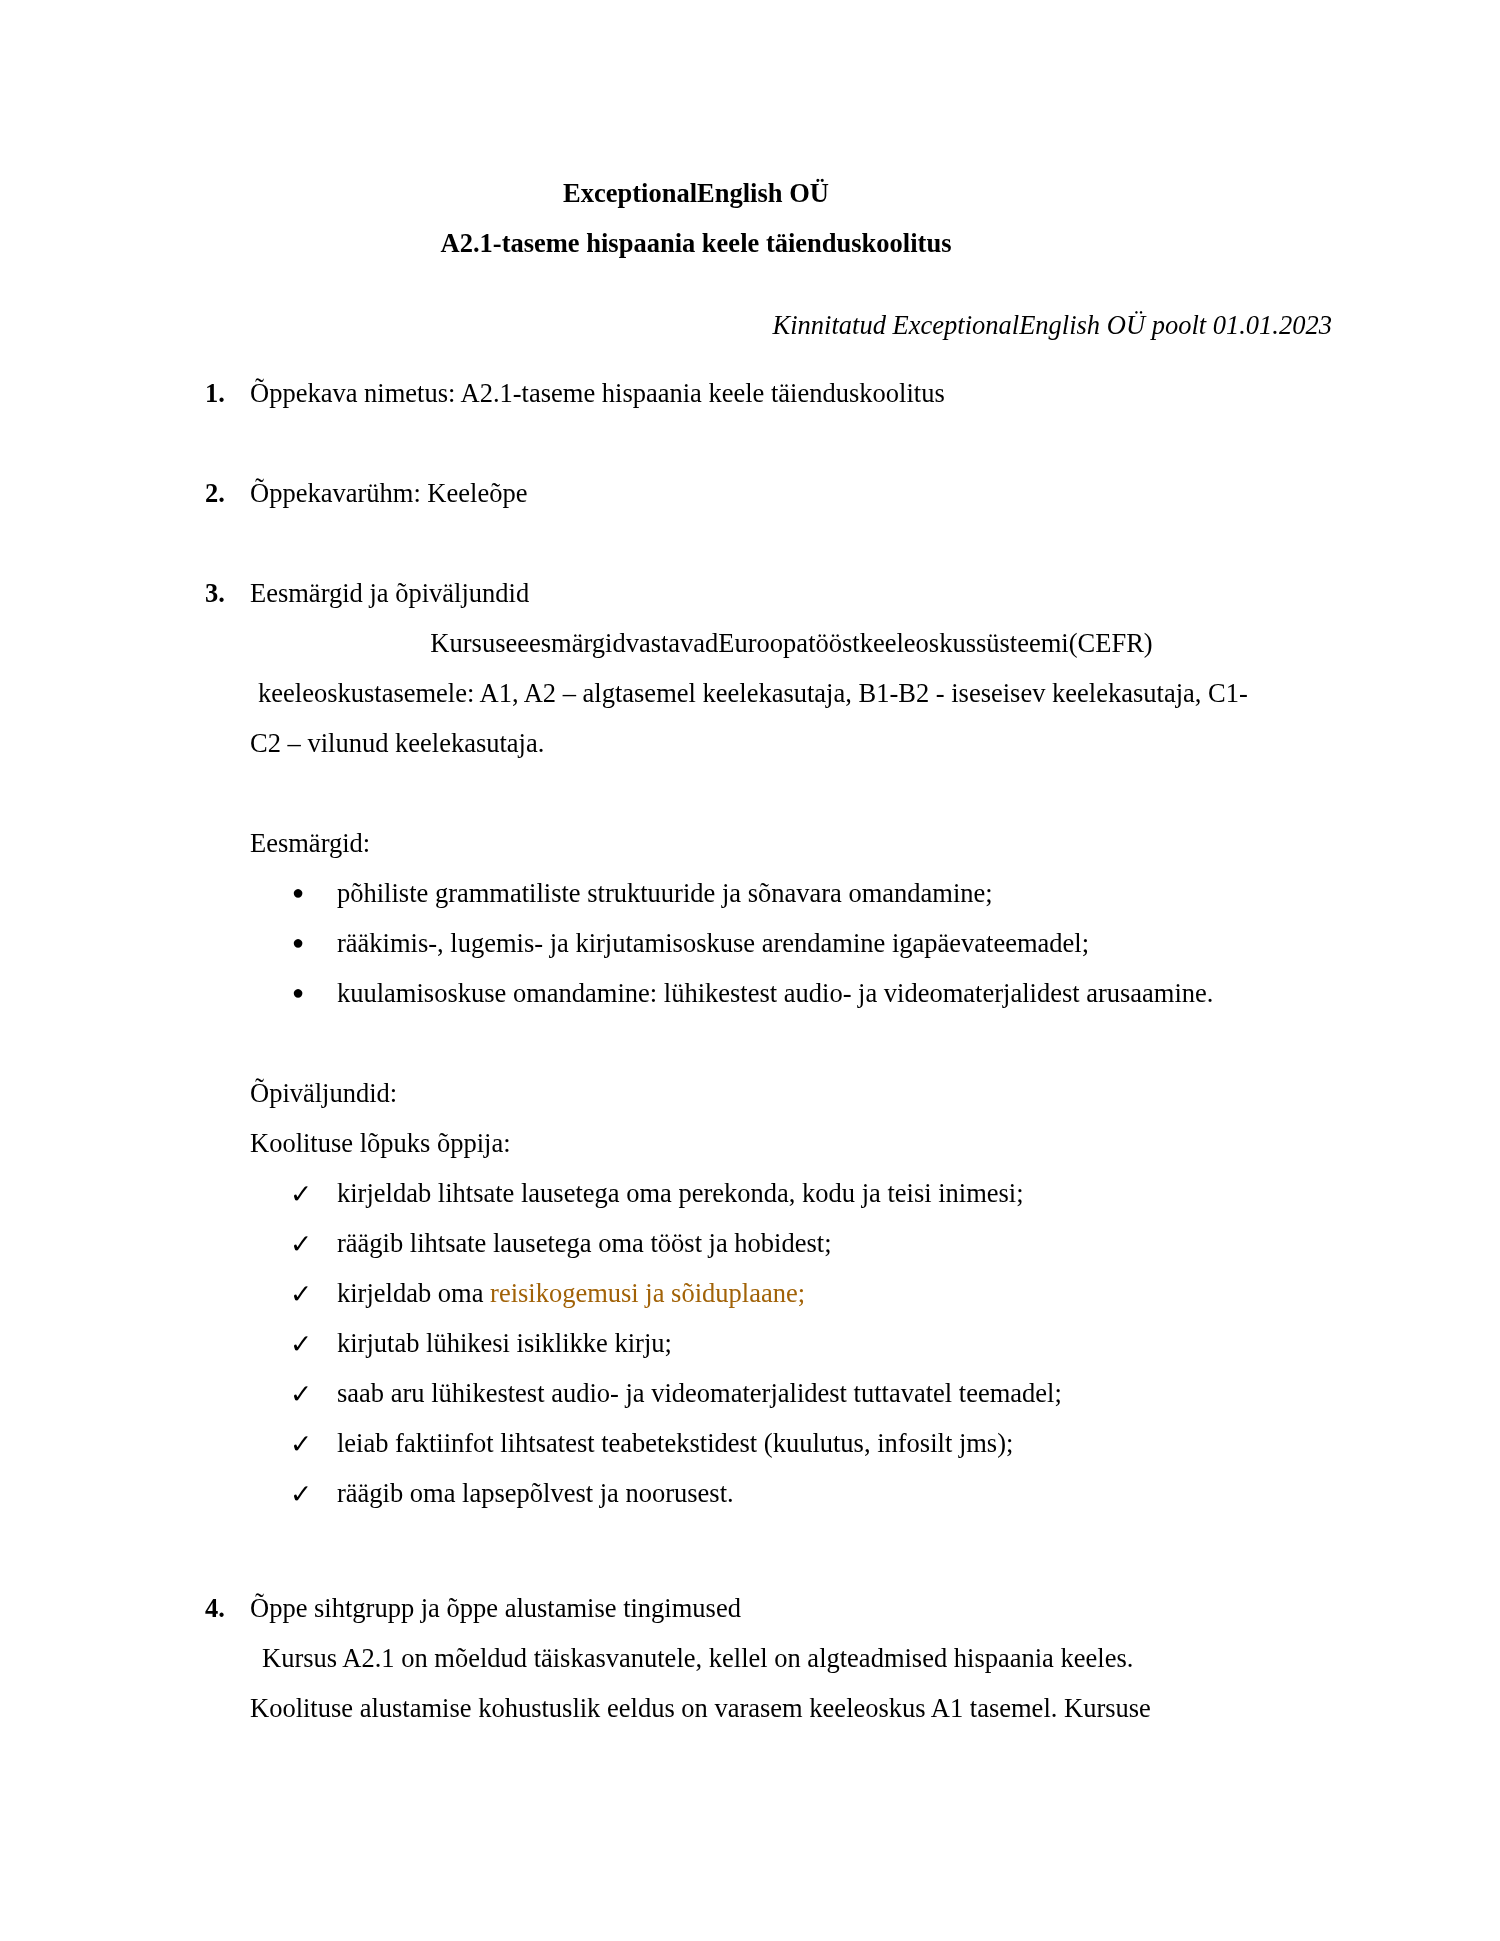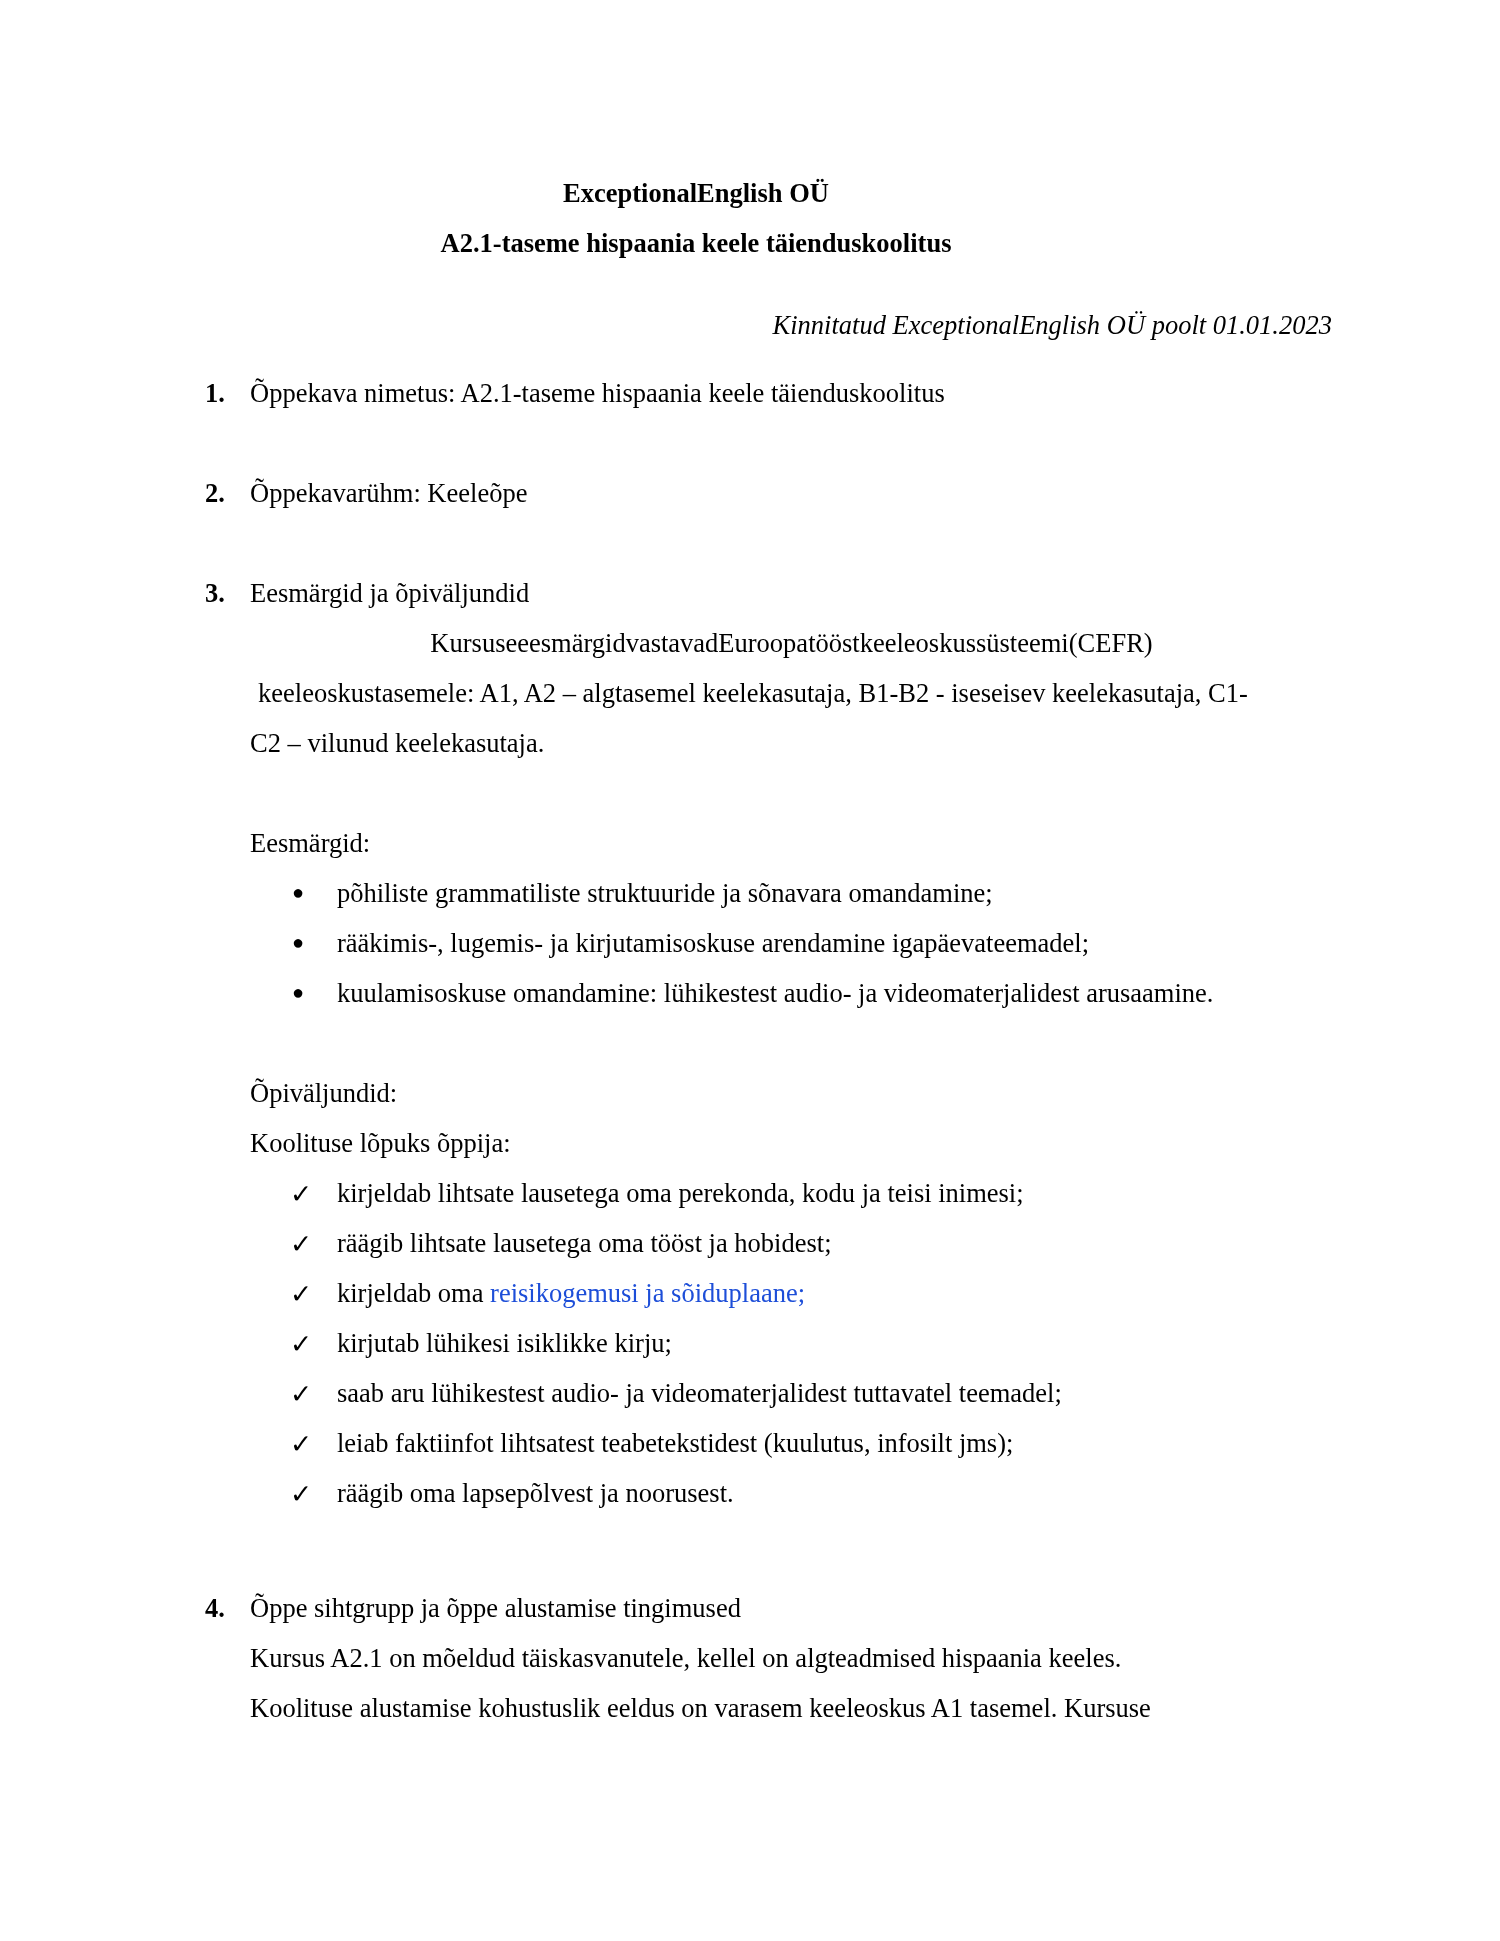--- a/index.html
+++ b/index.html
@@ -14,21 +14,21 @@
     .num { position: absolute; left: 205px; font-weight: bold; }
     .sec-head { position: absolute; left: 250px; }
     b { font-weight: normal; }
     .justify-line {
       position: absolute; left: 250px; width: 1083px;
       display: flex; justify-content: center;
     }
     .bullet { position: absolute; left: 292px; font-size: 20px; }
     .check { position: absolute; left: 290px; }
     .item { position: absolute; left: 337px; white-space: nowrap; text-align: center; }
-    .gray { color: #1d4ed8; }
+    .gray { color: #a16207; }
   </style>
 </head>
 <body>
 
 <div>
 
   <div class="center" style="top:178px;">ExceptionalEnglish OÜ</div>
   <div class="center" style="top:228px;">A2.1-taseme hispaania keele täienduskoolitus</div>
   <div class="approval" style="top:283px;margin-top:27px;">Kinnitatud ExceptionalEnglish OÜ poolt 01.01.2023</div>
 
@@ -93,16 +93,16 @@
   <span class="check" style="top:1428px;">✓</span>
   <div class="item" style="top:1428px;">leiab faktiinfot lihtsatest teabetekstidest (kuulutus, infosilt jms);</div>
 
   <span class="check" style="top:1478px;">✓</span>
   <div class="item" style="top:1478px;">räägib oma lapsepõlvest ja noorusest.</div>
 
   <div class="num" style="top:1593px;">4.</div>
   <div class="sec-head abs" style="top:1593px;">
     <b>Õppe sihtgrupp ja õppe alustamise tingimused</b>
   </div>
-  <div class="abs" style="top:1643px; left:250px;">Kursus A2.1 on mõeldud täiskasvanutele, kellel on algteadmised hispaania keeles.</div>
+  <div class="abs" style="top:1643px; left:262px;">Kursus A2.1 on mõeldud täiskasvanutele, kellel on algteadmised hispaania keeles.</div>
   <div class="abs" style="top:1693px; left:250px;">Koolituse alustamise kohustuslik eeldus on varasem keeleoskus A1 tasemel. Kursuse</div>
 
 </div>
 
 </body></html>

